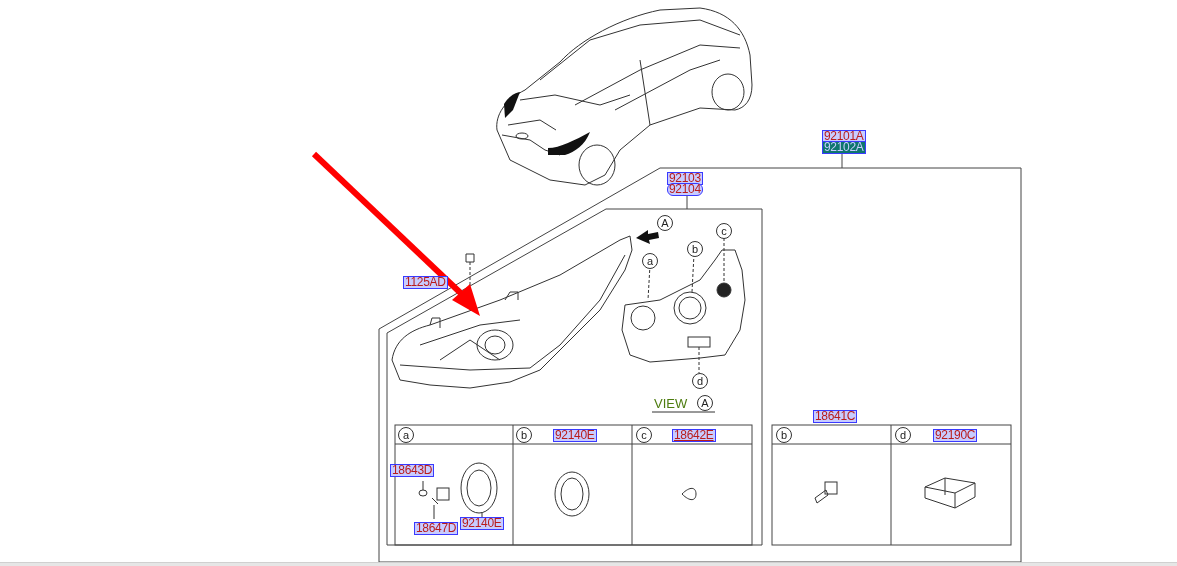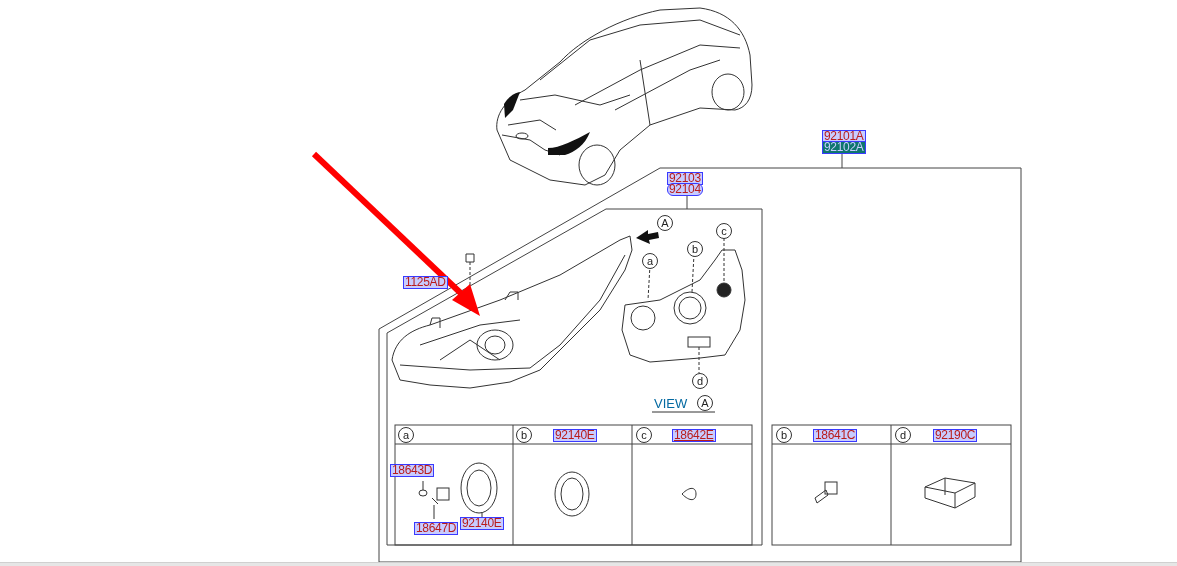--- a/index.html
+++ b/index.html
@@ -2,21 +2,21 @@
 <html><head>
 <meta charset="utf-8">
 <style>
   html, body { margin:0; padding:0; background:#fff; }
   body { width:1177px; height:566px; position:relative; overflow:hidden; font-family:"Liberation Sans", sans-serif; }
   #canvas { position:absolute; left:0; top:0; width:1177px; height:566px; }
   .bottom-bar { position:absolute; left:0; top:562px; width:1177px; height:4px; background:#e6e6e6; border-top:1px solid #d0d0d0; }
   .pn { position:absolute; background:#c8ccff; border:1px solid #3a3aff; color:#b91c1c; font-size:12px; line-height:11px; padding:0 1px; letter-spacing:-0.3px; }
   .pn.dark { background:#0f766e; color:#c8ccff; }
   .circ { position:absolute; width:14px; height:14px; border:1px solid #333; border-radius:50%; font-size:11px; line-height:14px; text-align:center; color:#222; background:#fff; }
-  .view-label { position:absolute; font-size:13px; color:#0369a1; }
+  .view-label { position:absolute; font-size:13px; color:#4d7c0f; }
 </style>
 </head>
 <body>
 
 <svg id="canvas" viewBox="0 0 1177 566" xmlns="http://www.w3.org/2000/svg">
 
   <g fill="none" stroke="#333" stroke-width="1">
     <path d="M497,130 C495,115 505,100 525,90 L560,62 C580,40 620,18 660,10 L700,8 C730,12 745,30 750,55 L752,85 C752,100 745,108 735,110 L700,108 L650,125 L620,150 L605,175 L585,185 L550,180 L510,160 Z"></path>
     <path d="M540,80 L590,40 L640,25 L700,20 L740,35"></path>
     <path d="M520,100 L555,95 L600,105 L630,95"></path>
@@ -121,17 +121,17 @@
 <span class="circ" style="left:516px;top:427px;">b</span>
 <span class="pn" style="left:553px;top:429px;">92140E</span>
 <span class="circ" style="left:636px;top:427px;">c</span>
 <span class="pn" style="left:672px;top:429px;text-decoration:underline;">18642E</span>
 
 <span class="pn" style="left:390px;top:464px;">18643D</span>
 <span class="pn" style="left:414px;top:522px;">18647D</span>
 <span class="pn" style="left:460px;top:517px;">92140E</span>
 
 <span class="circ" style="left:776px;top:427px;">b</span>
-<span class="pn" style="left:813px;top:429px;">18641C</span>
+<span class="pn" style="left:813px;top:410px;">18641C</span>
 <span class="circ" style="left:895px;top:427px;">d</span>
 <span class="pn" style="left:933px;top:429px;">92190C</span>
 
 <div class="bottom-bar"></div>
 
 </body></html>

